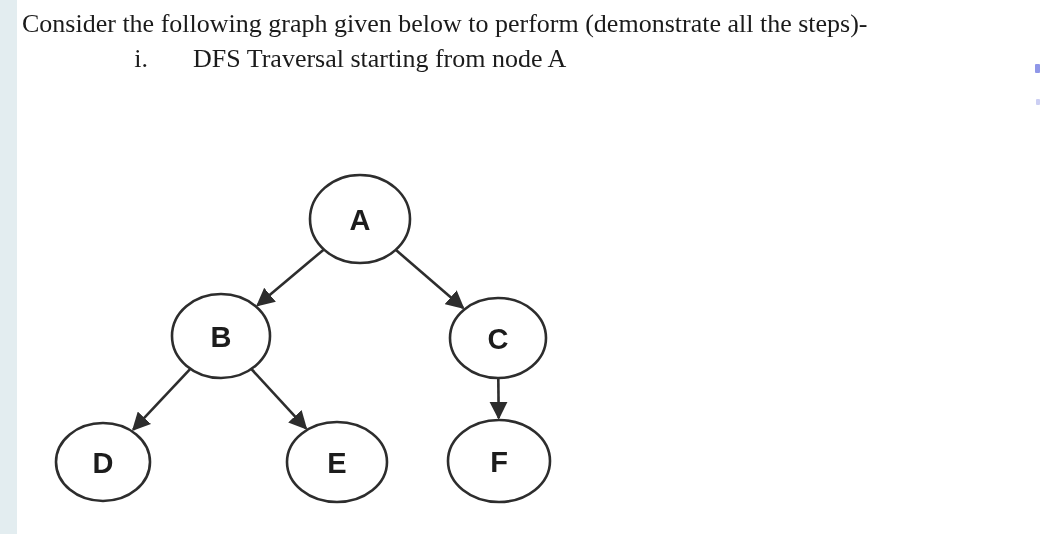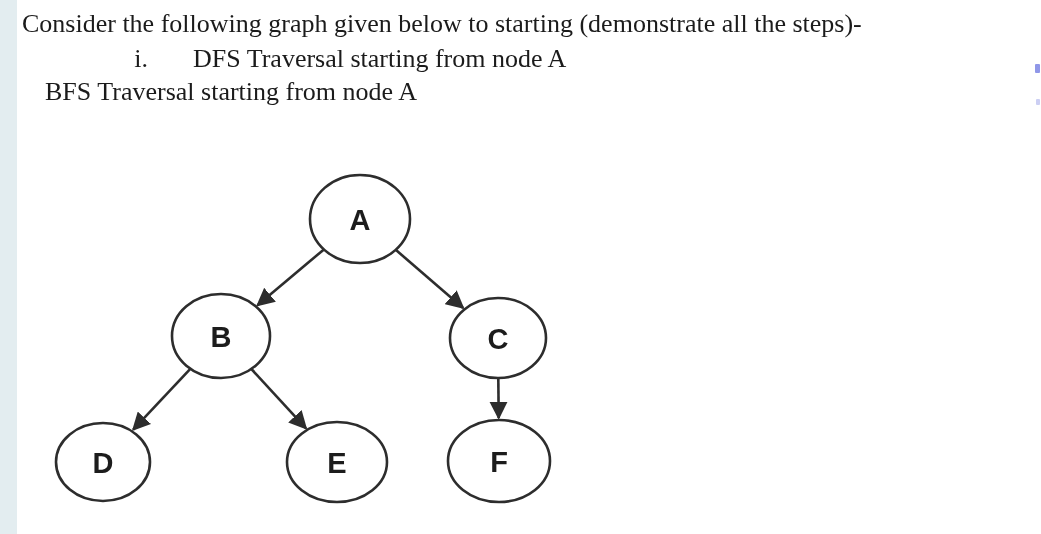--- a/index.html
+++ b/index.html
@@ -47,27 +47,26 @@
   }
   .edge-mark.m1 { left: 1035px; top: 64px; width: 5px; height: 9px; background: #6b74e0; opacity: .75; }
   .edge-mark.m2 { left: 1036px; top: 99px; width: 4px; height: 6px; background: #9aa0e8; opacity: .5; }
 </style>
 </head>
 <body style="background: rgb(255, 255, 255);">
 
 <div class="left-strip" style="background: rgb(227, 237, 240);"></div>
 
 <div class="question" style="color: rgb(27, 27, 27);">
-  <div class="q-intro">Consider the following graph given below to starting (demonstrate all the steps)-</div>
+  <div class="q-intro">Consider the following graph given below to perform (demonstrate all the steps)-</div>
   <div class="q-item">
     <span class="q-num">i.</span>
     <span class="q-text">DFS Traversal starting from node A</span>
   </div>
   <div class="q-item">
-    <span class="q-text">BFS Traversal starting from node A</span>
   </div>
 </div>
 
 <svg class="graph" id="graph-svg" viewBox="0 0 1041 534" style="color: rgb(45, 45, 45);">
   <defs>
     <marker id="arrow" viewBox="0 0 10 10" refX="9" refY="5" markerWidth="7" markerHeight="7" orient="auto-start-reverse">
       <path d="M0,0 L10,5 L0,10 z" fill="currentColor"></path>
     </marker>
   </defs>
   <g id="graph-edges">

